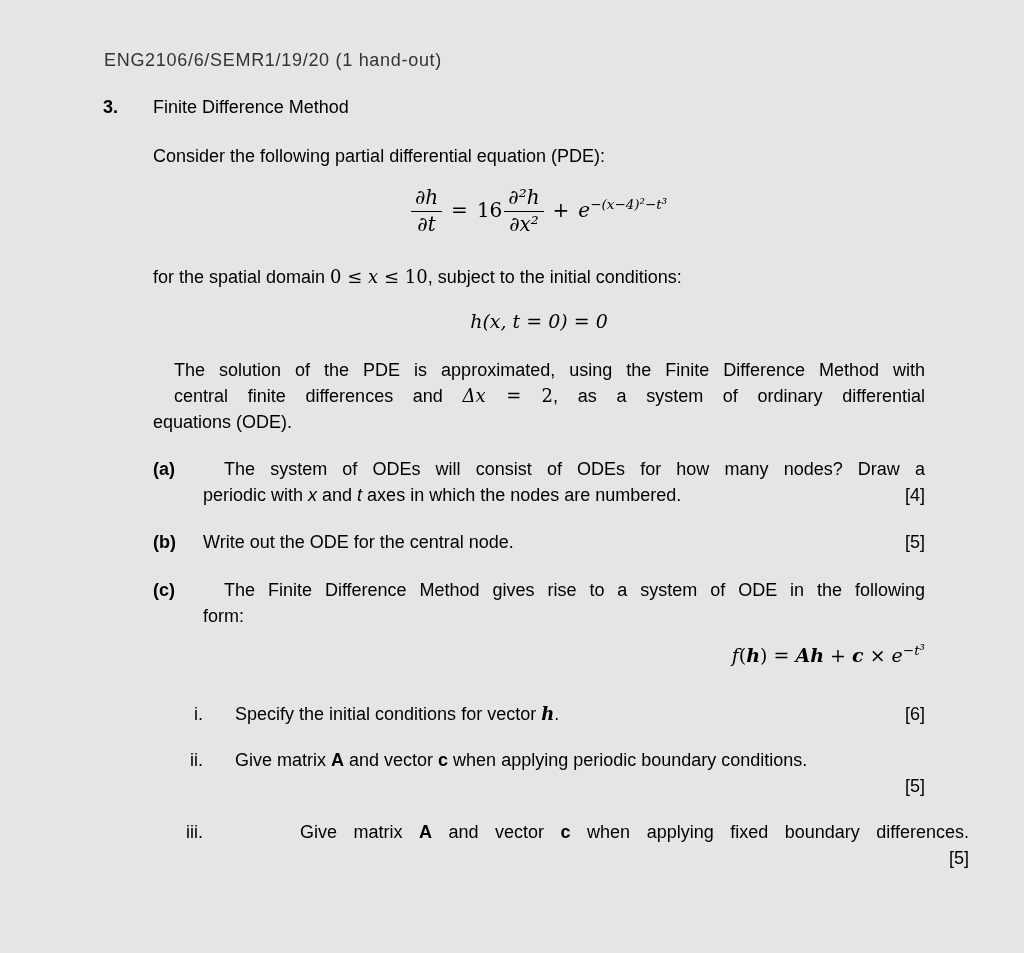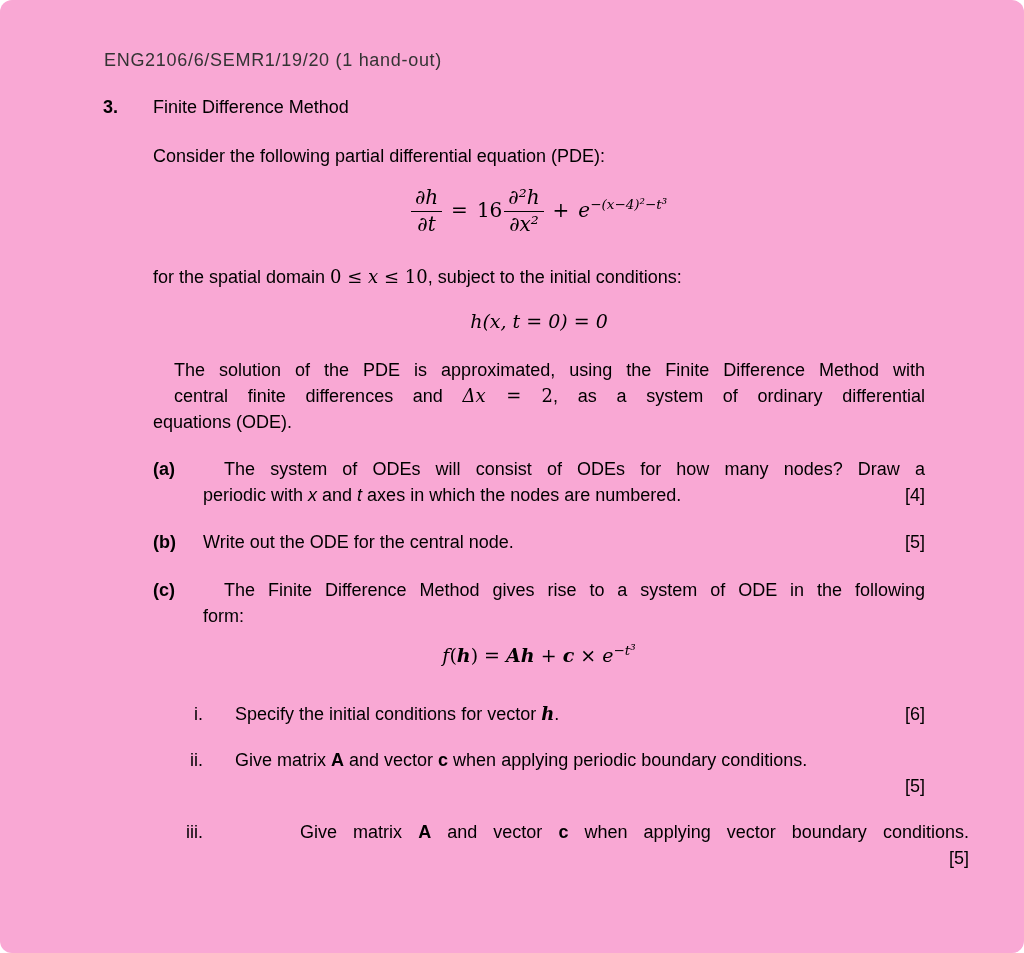--- a/index.html
+++ b/index.html
@@ -1,25 +1,24 @@
 <!DOCTYPE html>
 <html><head>
 <meta charset="utf-8">
 <style>
   html, body { margin: 0; padding: 0; background: #ffffff; }
   .page {
     position: relative;
     width: 1024px;
     height: 953px;
-    background: #f9a8d4;
+    background: #e5e5e5;
     font-family: "Liberation Sans", "DejaVu Sans", sans-serif;
     font-size: 18px;
     color: #000;
     overflow: hidden;
-    border-radius: 12px;
   }
   .header {
     position: absolute;
     left: 104px; top: 50px;
     font-size: 18px;
     letter-spacing: 0.7px;
     color: #333;
   }
   .section-heading {
     position: absolute;
@@ -131,21 +130,21 @@
   </div>
 
   <div class="item" style="top:577px;">
     <span class="item-label">(c)</span>
     <div class="item-body">
       <div class="just">The Finite Difference Method gives rise to a system of ODE in the following</div>
       <div>form:</div>
     </div>
   </div>
 
-  <div class="block equation eq-system" style="top:644px;">
+  <div class="block equation eq-system" style="top:644px;text-align:right;">
     <span class="it">f</span><span>(</span><span class="vec">h</span><span>)</span><span> = </span><span class="vec">A</span><span class="vec">h</span><span> + </span><span class="vec">c</span><span> × </span><span class="it">e</span><sup class="it">−t³</sup>
   </div>
 
   <div class="subitem" style="top:701px;">
     <span class="sub-label">i.</span>
     <div class="sub-body">
       <div><span>Specify the initial conditions for vector </span><span class="vec">h</span><span>.</span></div>
       <span class="mark">[6]</span>
     </div>
   </div>
@@ -154,18 +153,18 @@
     <span class="sub-label">ii.</span>
     <div class="sub-body">
       <div><span>Give matrix </span><span class="b">A</span><span> and vector </span><span class="b">c</span><span> when applying periodic boundary conditions.</span></div>
       <div class="mark-line">[5]</div>
     </div>
   </div>
 
   <div class="subitem" style="top:819px;gap:44px;">
     <span class="sub-label">iii.</span>
     <div class="sub-body">
-      <div class="just"><span>Give matrix </span><span class="b">A</span><span> and vector </span><span class="b">c</span><span> when applying vector boundary conditions.</span></div>
+      <div class="just"><span>Give matrix </span><span class="b">A</span><span> and vector </span><span class="b">c</span><span> when applying fixed boundary differences.</span></div>
       <div class="mark-line">[5]</div>
     </div>
   </div>
 
 </div>
 
 </body></html>

